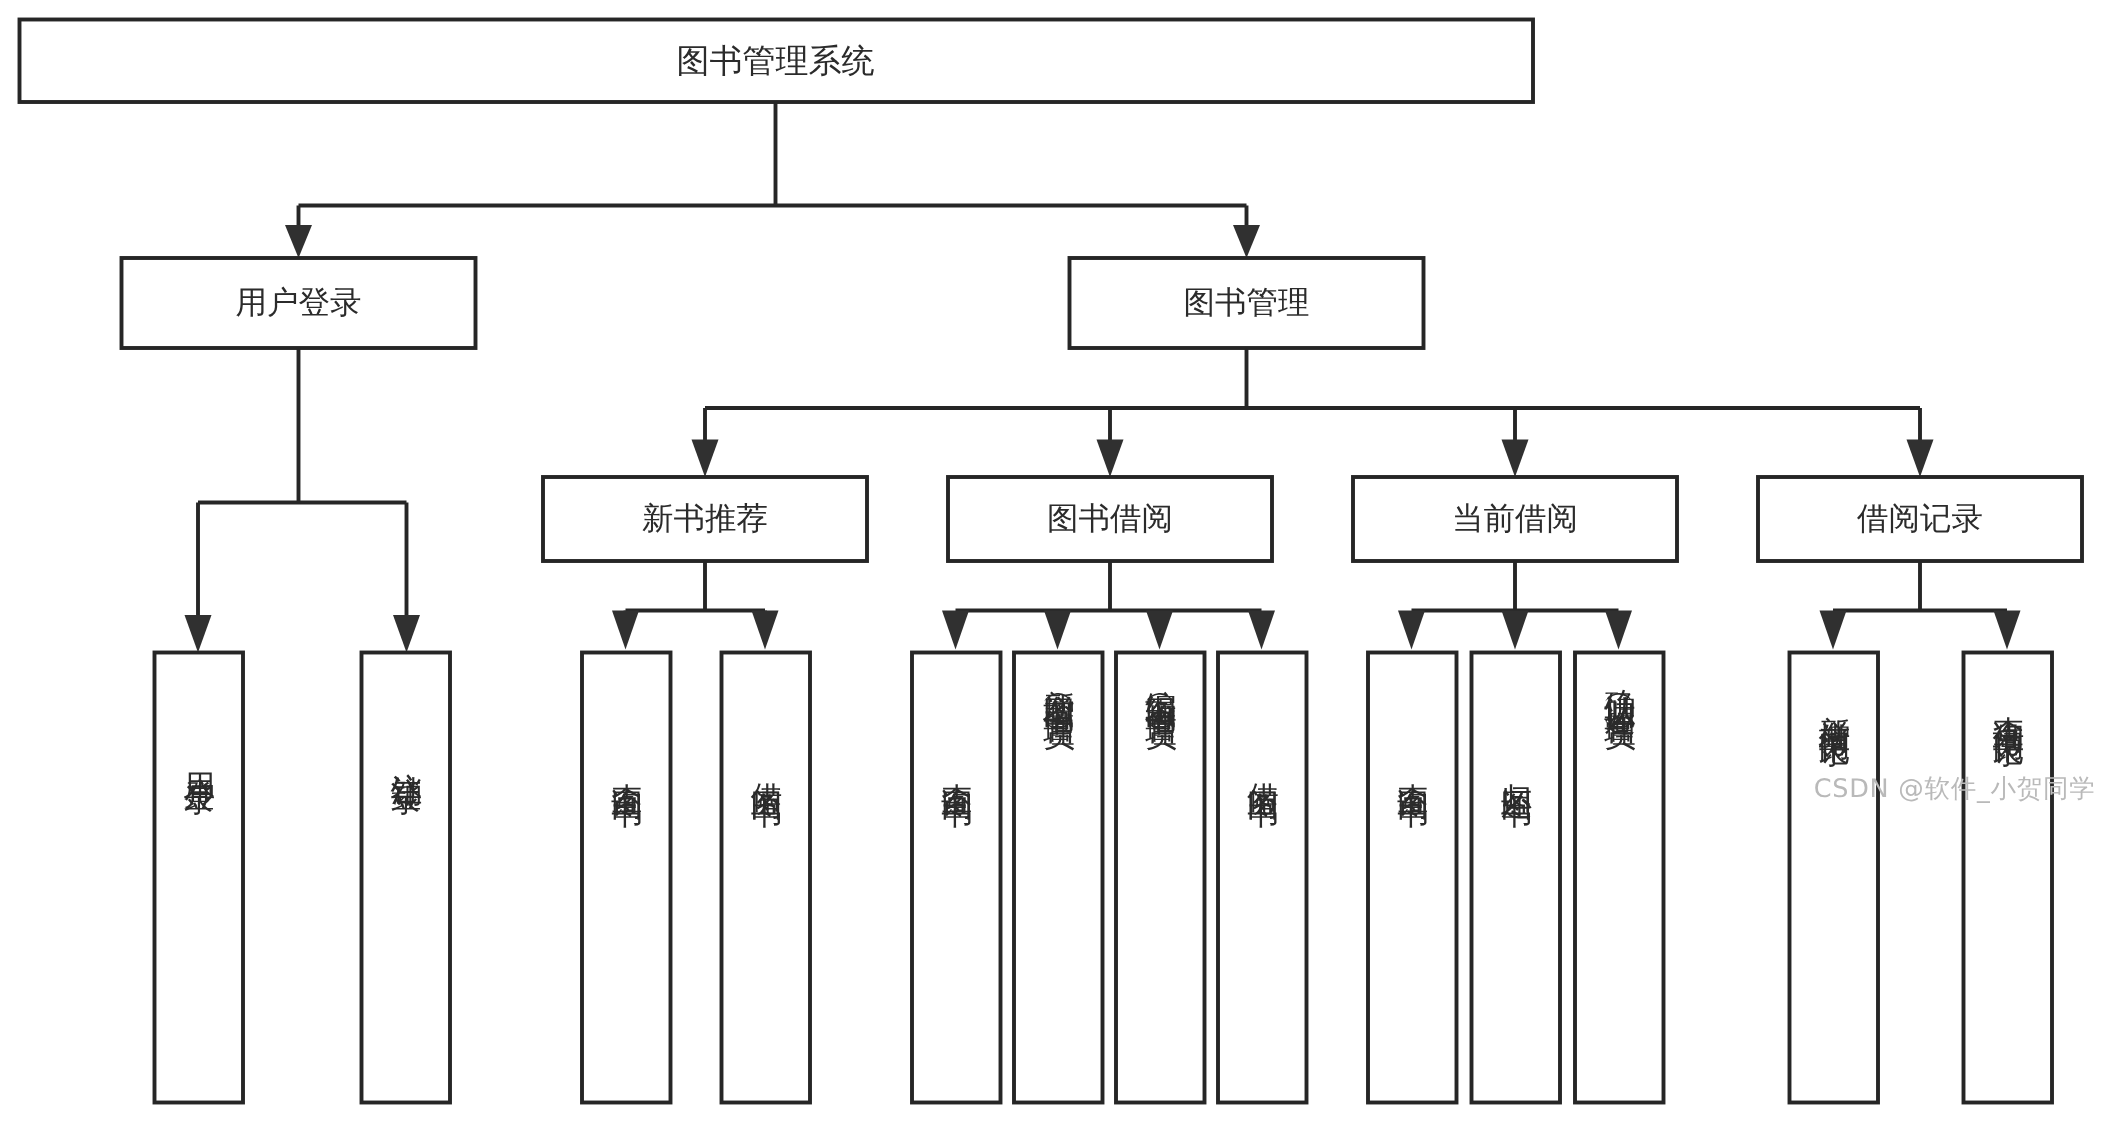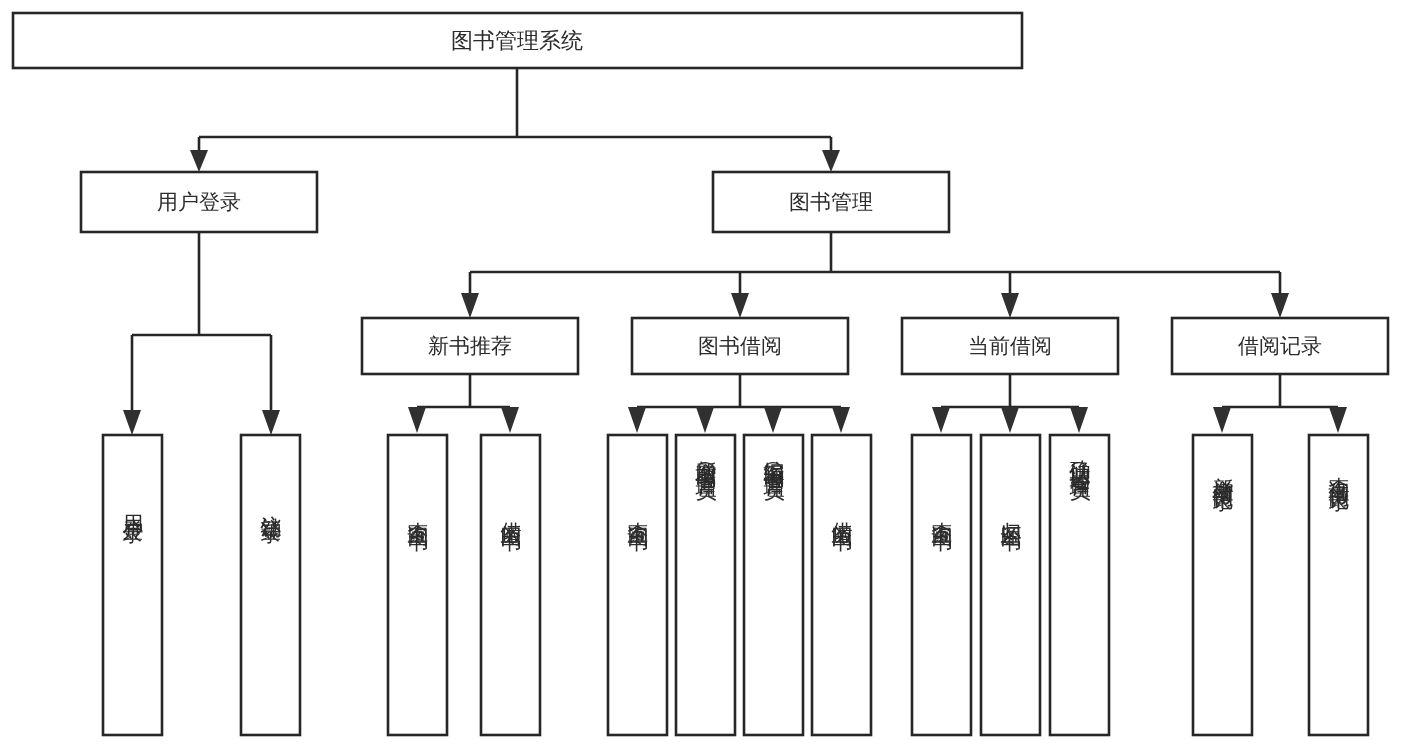--- a/index.html
+++ b/index.html
@@ -246,13 +246,14 @@
     <span class="leaf-label">确认归还（管理员）</span>
   </div>
 
   <div class="leaf-label-wrap" style="left:1193px; top:460px; width:59px; height:275px;">
     <span class="leaf-label">新增借阅记录</span>
   </div>
   <div class="leaf-label-wrap" style="left:1309px; top:460px; width:59px; height:275px;">
     <span class="leaf-label">查询借阅记录</span>
   </div>
 
+  <div class="watermark">CSDN @软件_小贺同学</div>
 </div>
 
 </body></html>

